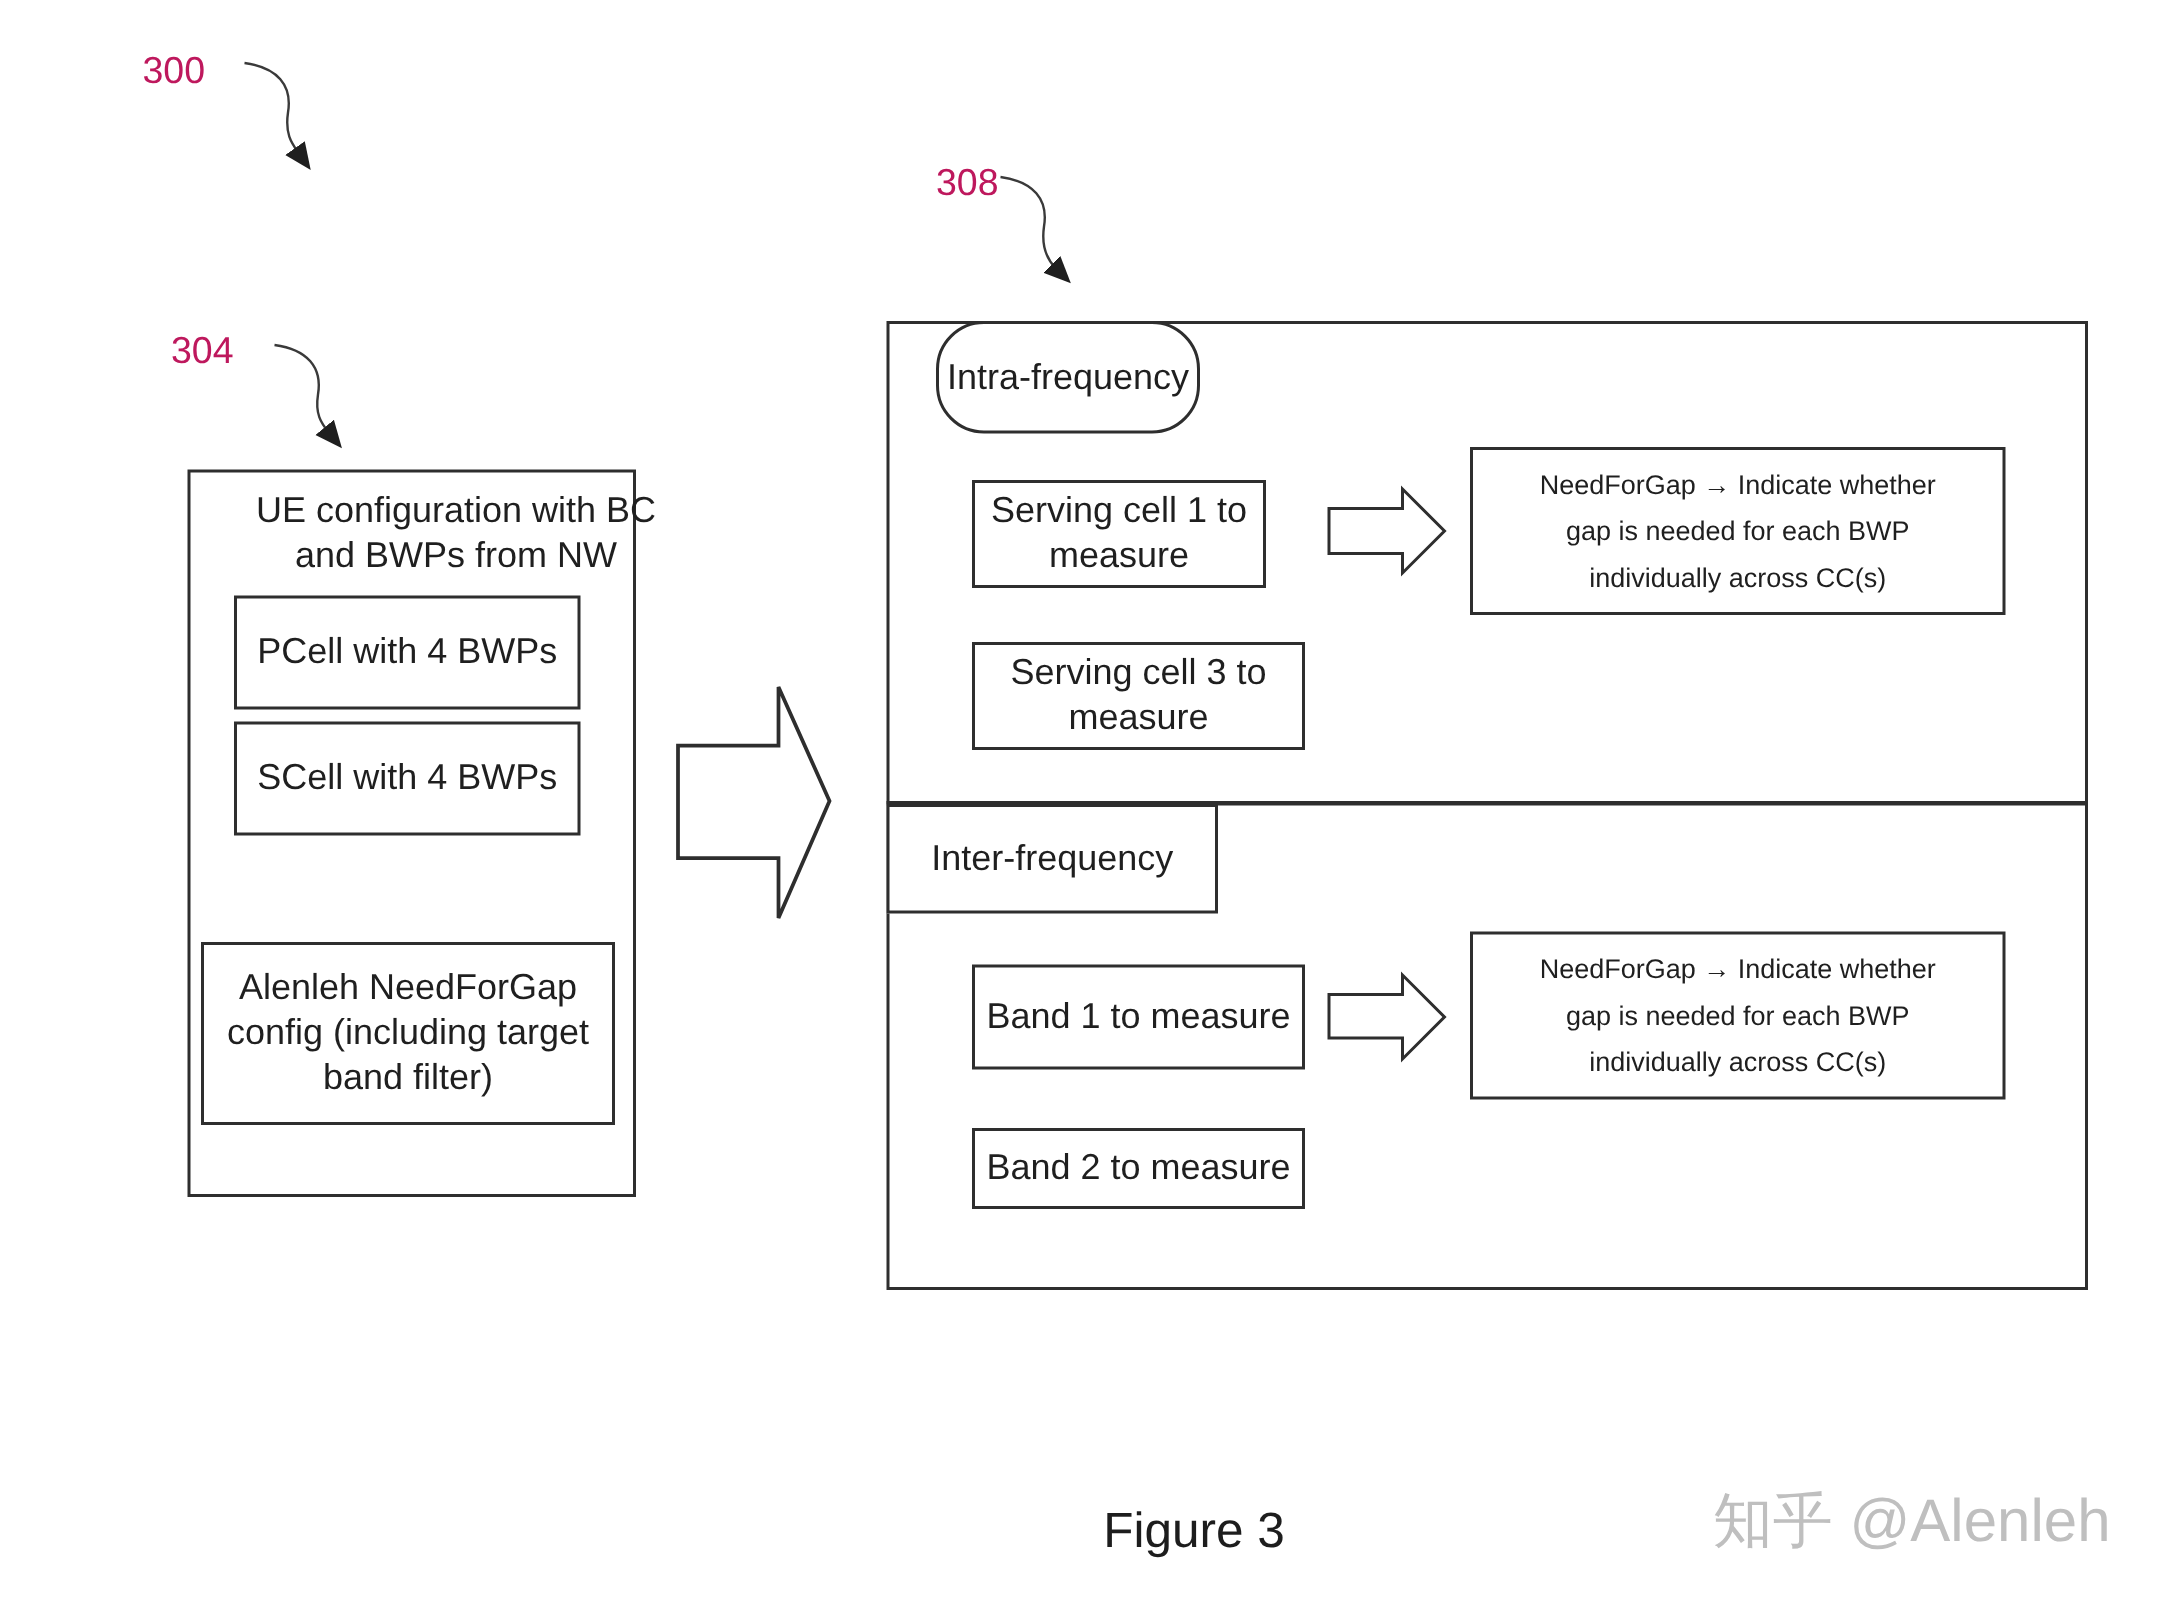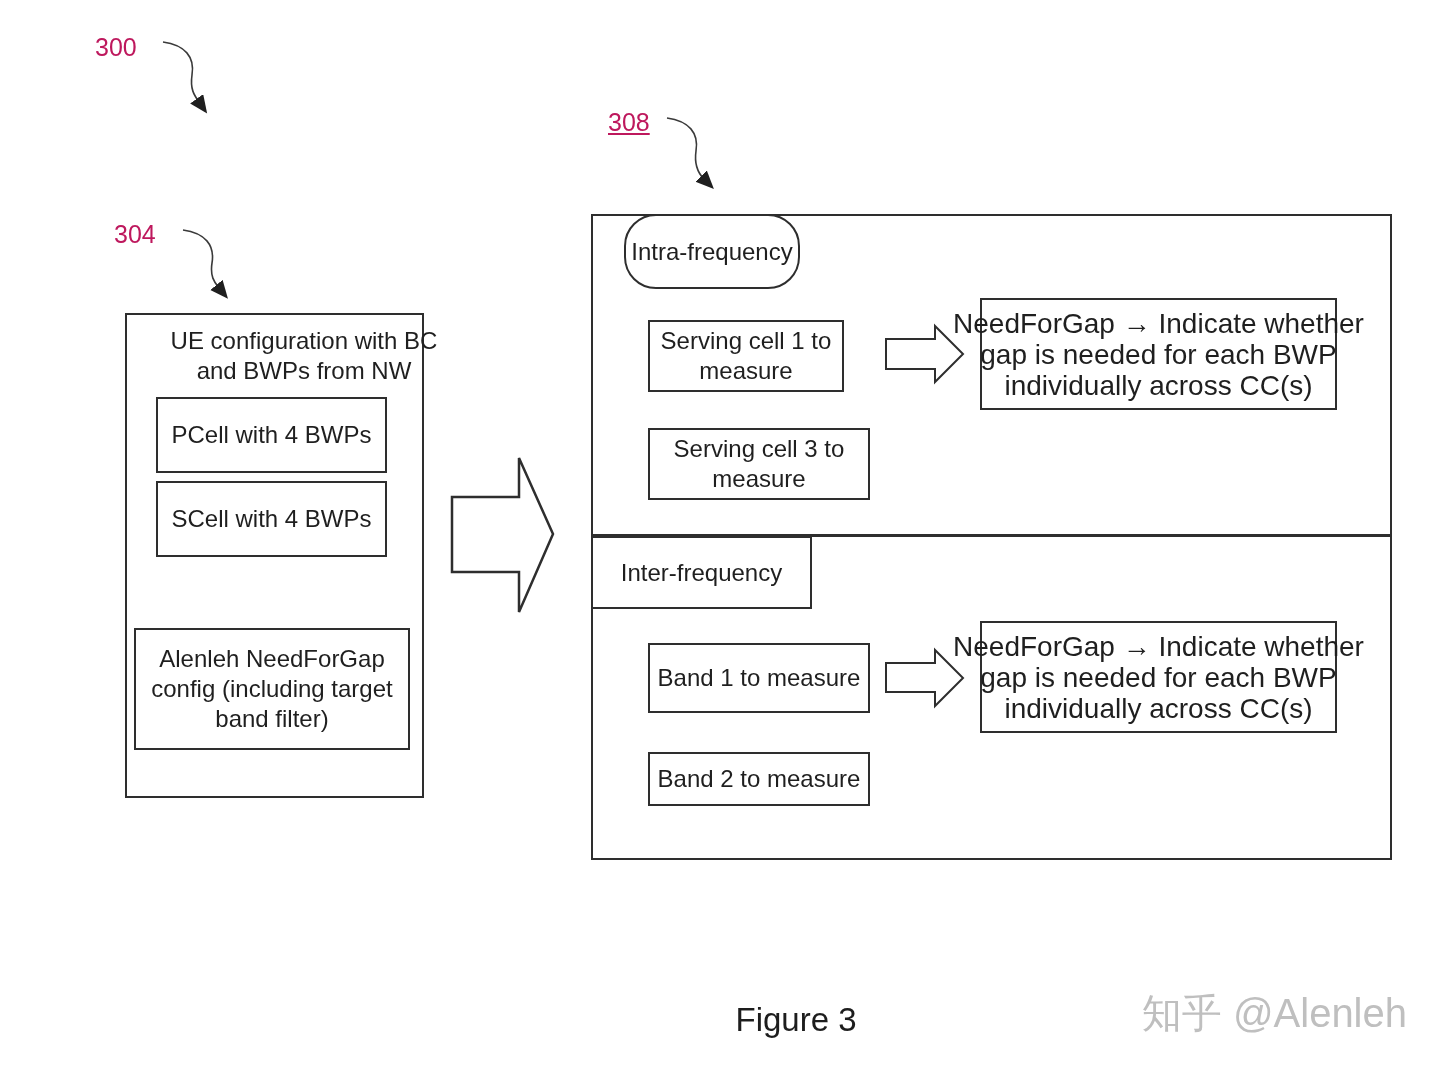--- a/index.html
+++ b/index.html
@@ -22,21 +22,21 @@
     flex-direction: column;
     align-items: center;
     justify-content: center;
     text-align: center;
   }
   .line {
     white-space: nowrap;
     font-size: 24px;
     line-height: 30px;
   }
-  .nfg .line { font-size: 28px; line-height: 31px; }
+  .nfg .line { font-size: 18px; line-height: 31px; }
   .tab .line { font-size: 24px; }
   .ref-label {
     position: absolute;
     font-size: 25px;
     color: #be185d;
     white-space: nowrap;
   }
   .title-block {
     position: absolute;
     text-align: center;
@@ -67,21 +67,21 @@
     pointer-events: none;
   }
 </style>
 </head>
 <body>
 
 <div class="canvas">
 
   <div class="ref-label" style="left:95px; top:33px;">300</div>
   <div class="ref-label" style="left:114px; top:220px;">304</div>
-  <div class="ref-label" style="left:608px; top:108px;text-decoration:underline;">308</div>
+  <div class="ref-label" style="left:624px; top:108px;">308</div>
 
   <div class="abs" style="left:125px; top:313px; width:299px; height:485px; border:2px solid #2e2e2e; background:#fff;"></div>
   <div class="title-block" style="left:125px; top:326px; width:358px;">
     <div class="line">UE configuration with BC</div>
     <div class="line">and BWPs from NW</div>
   </div>
   <div class="box" style="left:156px; top:397px; width:231px; height:76px;">
     <div class="line">PCell with 4 BWPs</div>
   </div>
   <div class="box" style="left:156px; top:481px; width:231px; height:76px;">

